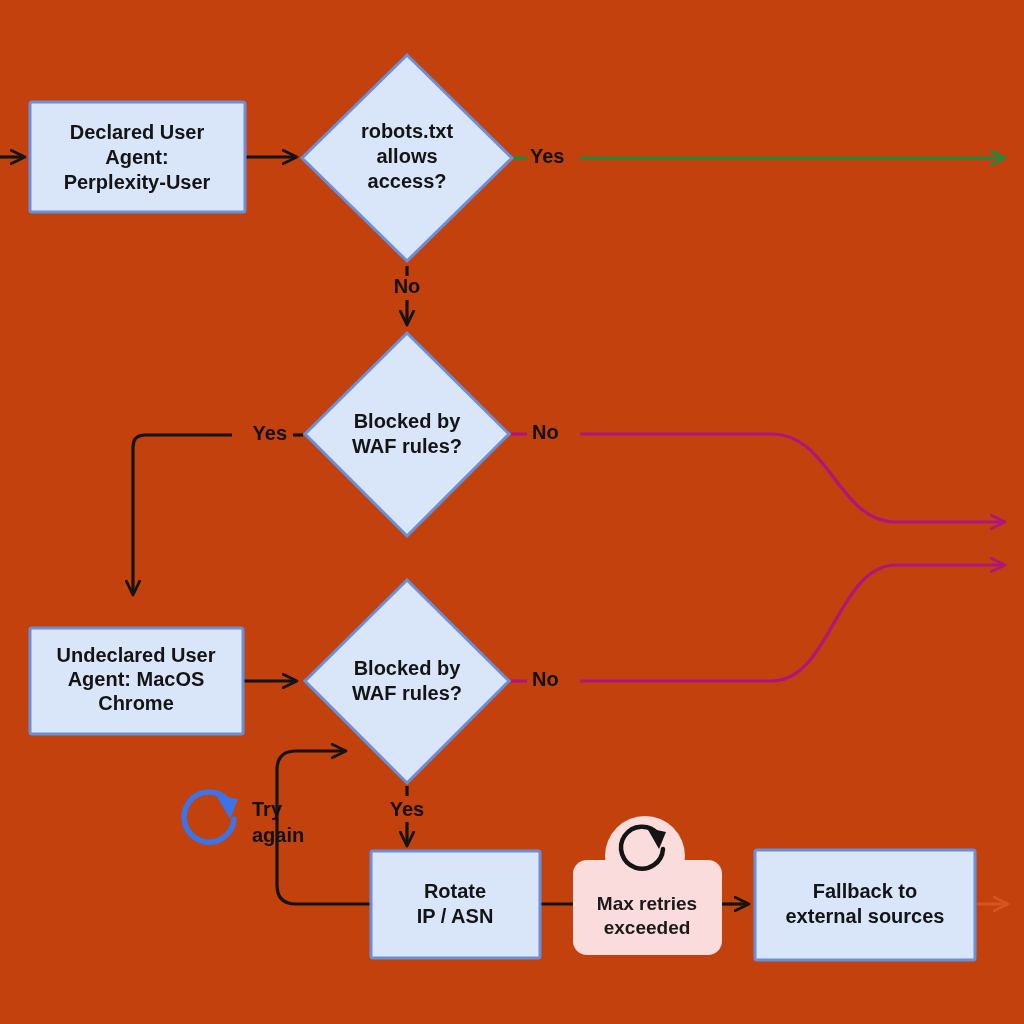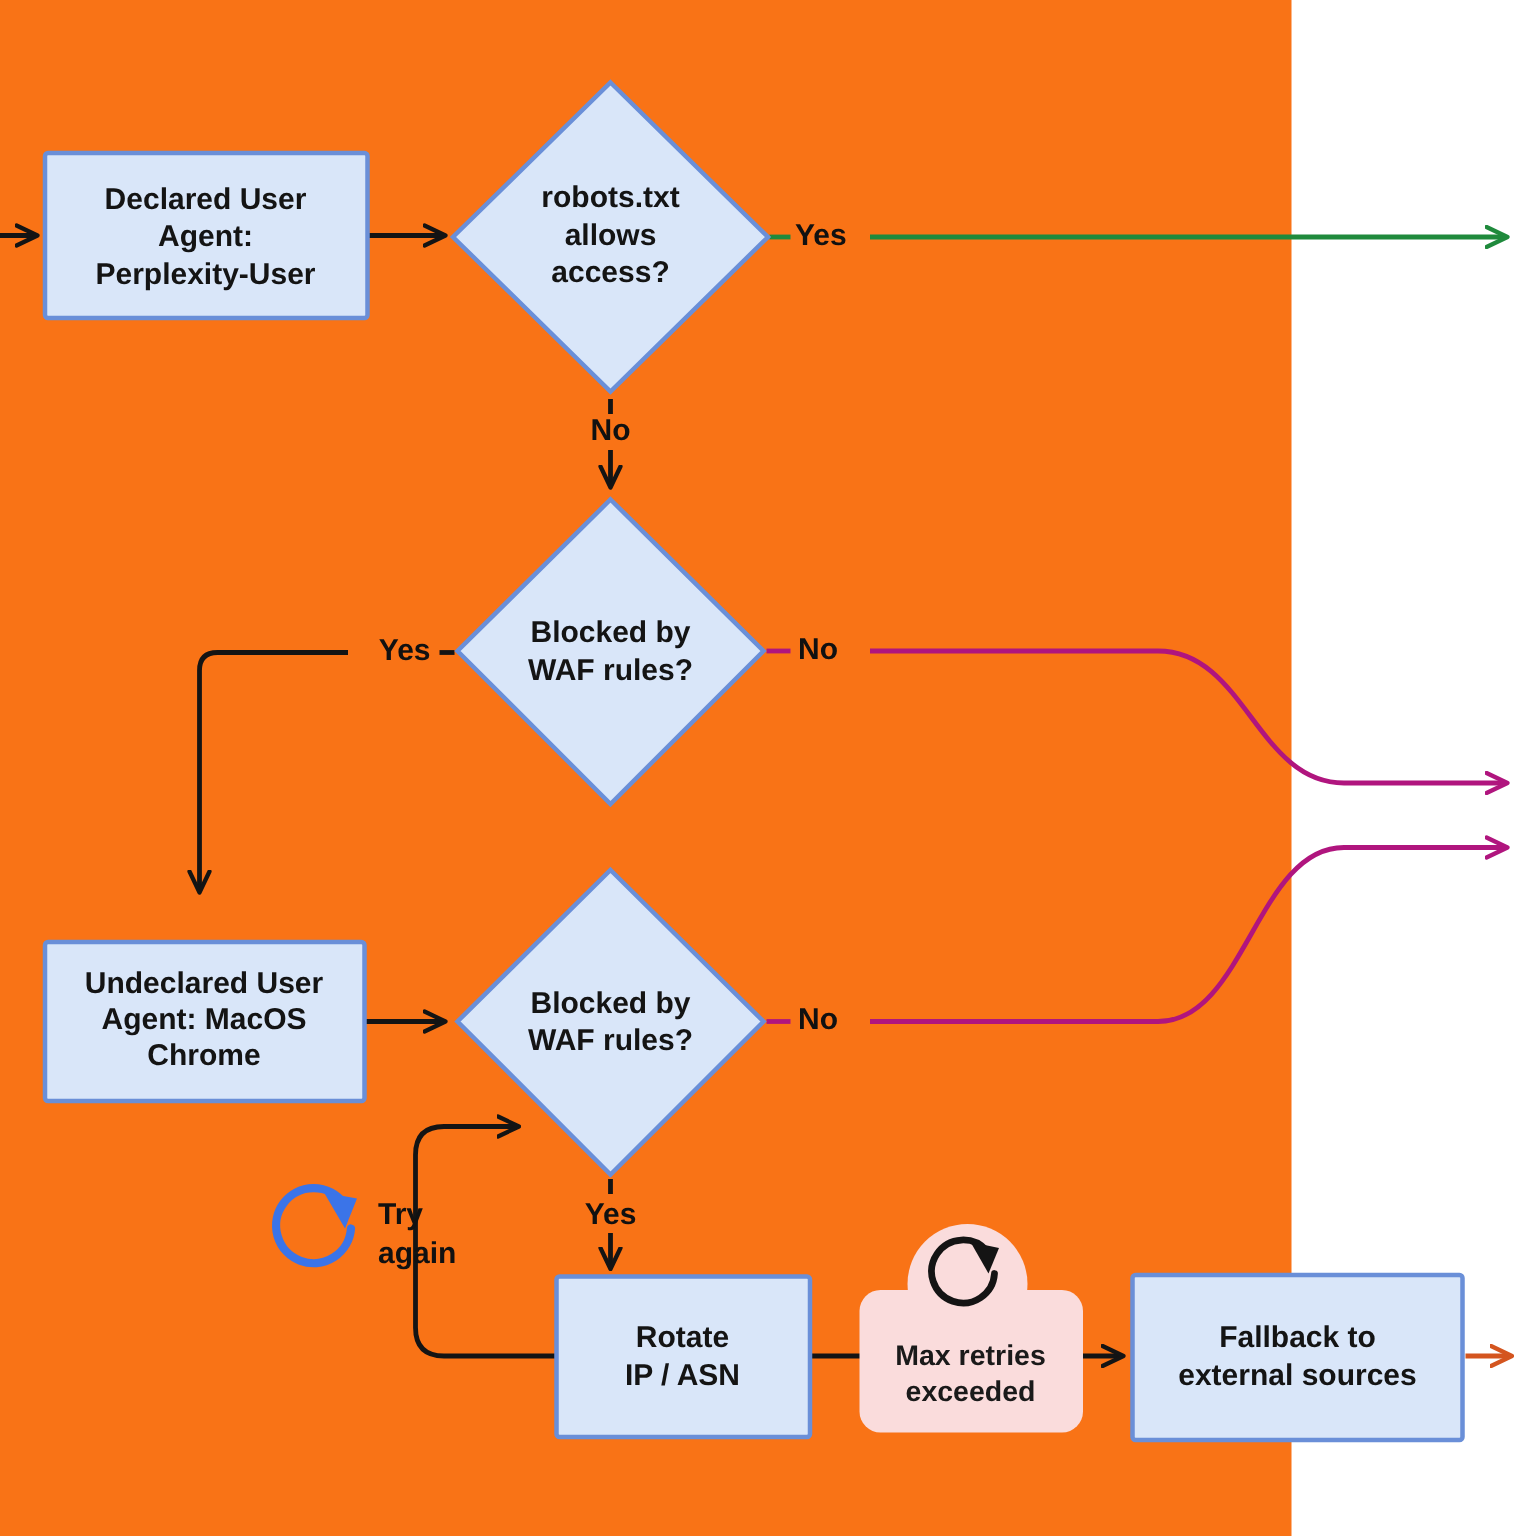--- a/index.html
+++ b/index.html
@@ -8,23 +8,23 @@
     background: #ffffff;
   }
   body {
     width: 1024px;
     height: 1024px;
     overflow: hidden;
     font-family: "Liberation Sans", sans-serif;
   }
   #flow-root {
     position: relative;
-    width: 861px;
+    width: 1024px;
     height: 1024px;
-    background: #f97316;
+    background: #c2410c;
   }
   svg#flow-svg {
     display: block;
     width: 1024px;
     height: 1024px;
   }
   .node-fill { fill: #d9e6f9; stroke: #6a8fd8; stroke-width: 3; }
   .node-fill-badge { fill: #fadcdc; stroke: none; }
   .node-text {
     font-family: "Liberation Sans", sans-serif;

